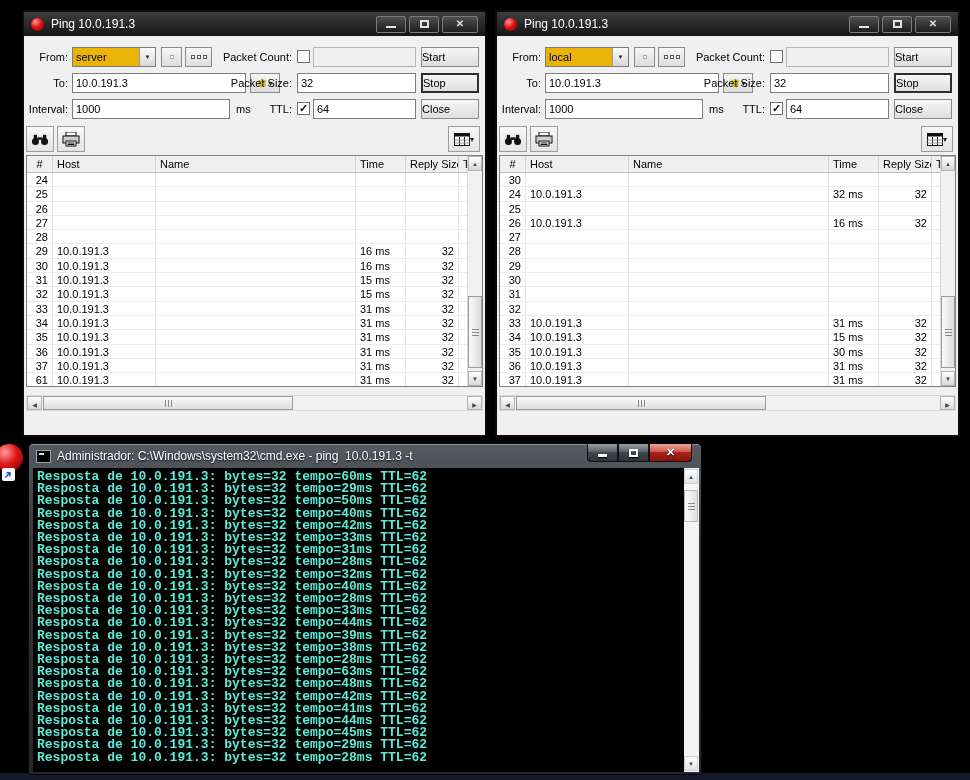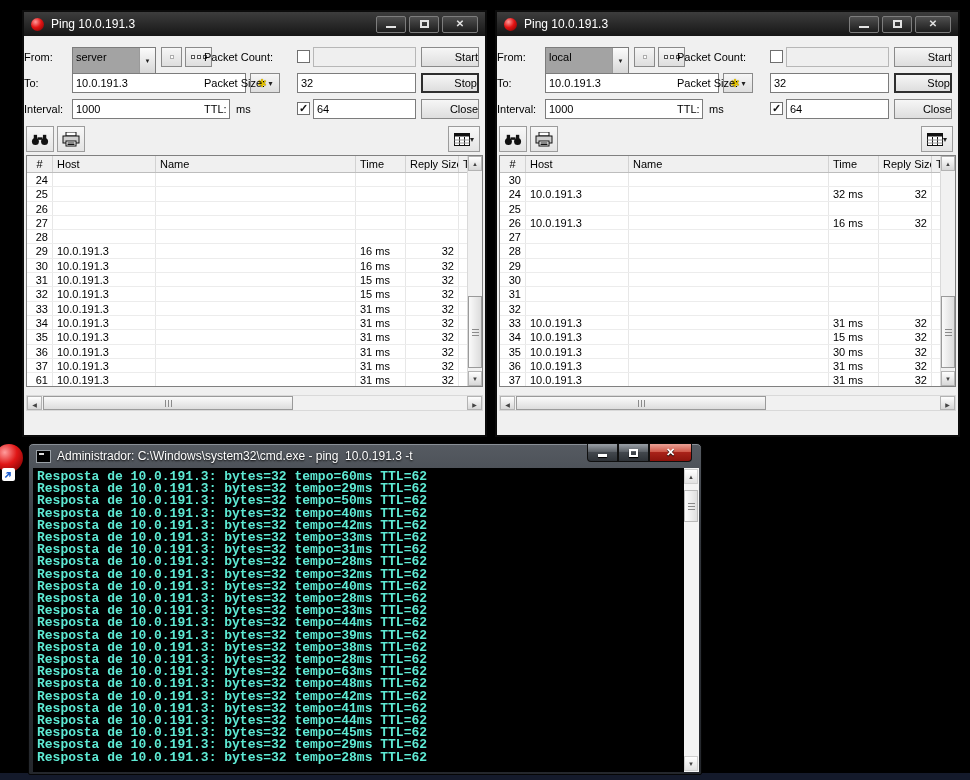--- a/index.html
+++ b/index.html
@@ -25,33 +25,33 @@
   .pw-title-text { color:#fff; font-size:12px; }
   .pw-btns { margin-left:auto; display:flex; gap:3px; padding-right:3px; }
   .pw-btn { width:30px; height:17px; background:linear-gradient(180deg,#4f4f4f,#1d1d1d);
             border:1px solid #7d7d7d; border-radius:2px; display:flex; align-items:center; justify-content:center; }
   .pw-btn-close { width:36px; }
   .g-min { width:10px; height:2px; background:#e3e3e3; margin-top:6px; }
   .g-max { width:9px; height:8px; border:2px solid #e3e3e3; }
   .g-x   { color:#e3e3e3; font-size:10px; font-weight:bold; line-height:10px; }
 
   .pw-body { position:relative; height:399px; font-size:11px; }
-  .lbl { position:absolute; color:#000; }
+  .lbl { position:absolute; text-align:right; color:#000; }
   .fld { position:absolute; height:20px; background:#fff; border:1px solid #7c7c7c; font-size:11px;
          padding:3px 3px 0 3px; white-space:nowrap; overflow:hidden; }
   .fld.disabled { background:#efefef; border-color:#b7b7b7; }
-  .combo { position:absolute; height:27px; background:#a3a3a3; border:1px solid #7c7c7c; display:flex;justify-content:center; }
+  .combo { position:absolute; height:20px; background:#eab308; border:1px solid #7c7c7c; display:flex;justify-content:center; }
   .combo-val { flex:1; padding:3px 3px 0 3px; overflow:hidden; white-space:nowrap; }
   .combo-arrow { width:16px; background:linear-gradient(#fbfbfb,#d7d7d7); border-left:1px solid #9a9a9a;
                  display:flex; align-items:center; justify-content:center; font-size:6px; color:#222; }
   .cb { position:absolute; width:13px; height:13px; background:#fff; border:1px solid #6f6f6f;
         font-size:11px; line-height:11px; text-align:center; font-weight:bold; color:#111; }
   .cb.checked::after { content:"✓"; }
   .btn { position:absolute; left:397px; width:58px; height:20px; background:linear-gradient(180deg,#f6f6f6,#dedede);
-         border:1px solid #8a8a8a; text-align:right; font-size:11px; padding-top:3px; }
+         border:1px solid #8a8a8a; text-align:left; font-size:11px; padding-top:3px; }
   .btn.default { border:2px solid #2e2e2e; padding-top:2px; }
   .minibtn { position:absolute; height:20px; background:linear-gradient(180deg,#f6f6f6,#dedede);
              border:1px solid #8a8a8a; display:flex; align-items:center; justify-content:center; gap:2px; }
   .sq { width:4px; height:4px; border:1px solid #555; background:#fdfdfd; }
   .sq.dim { border-color:#adadad; }
   .starbtn { display:flex; align-items:center; justify-content:center; gap:2px; }
   .star { color:#e6c400; text-shadow:0 0 1px #7a6000; font-size:11px; }
   .caret { font-size:8px; color:#222; }
 
   .toolbtn { position:absolute; top:90px; width:28px; height:26px; background:linear-gradient(180deg,#f8f8f8,#e4e4e4);

